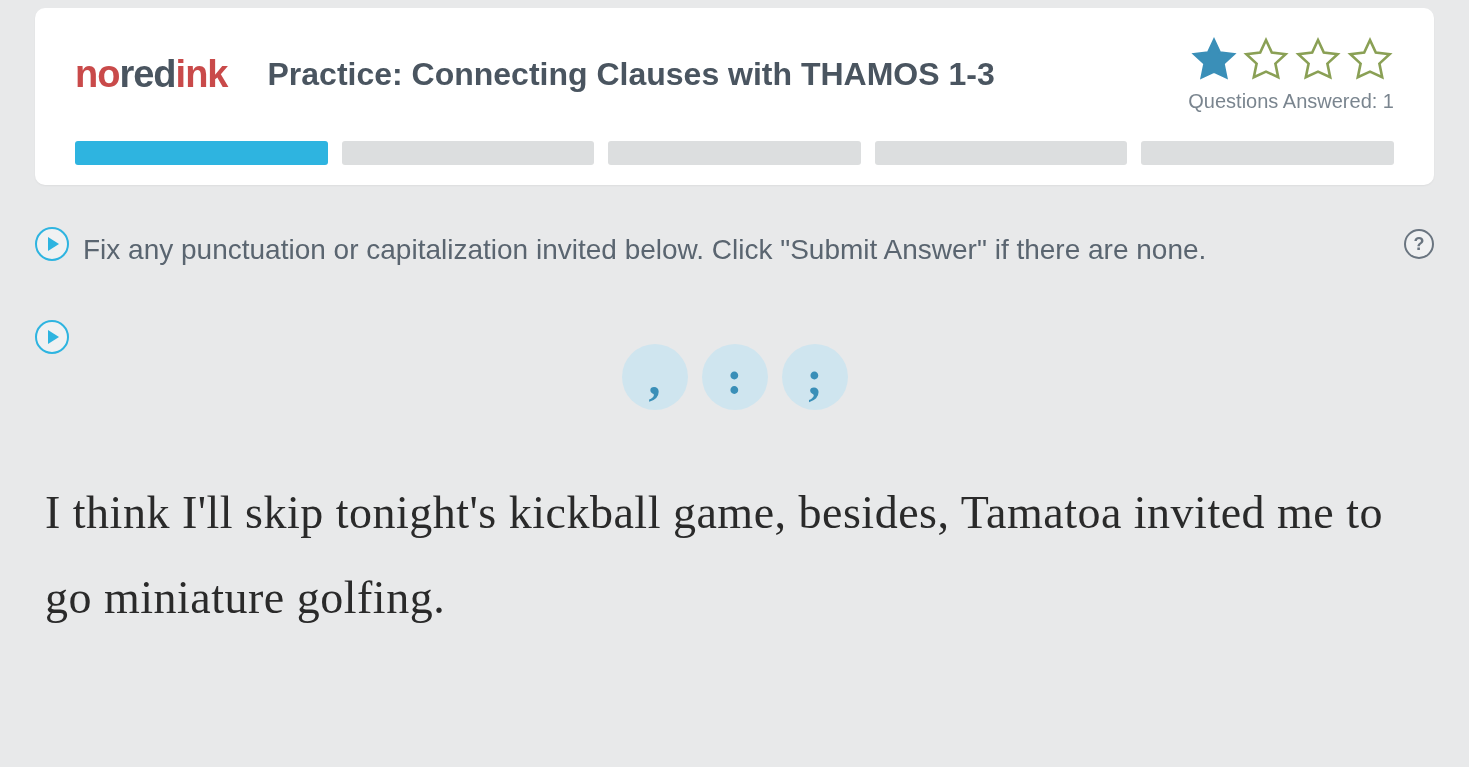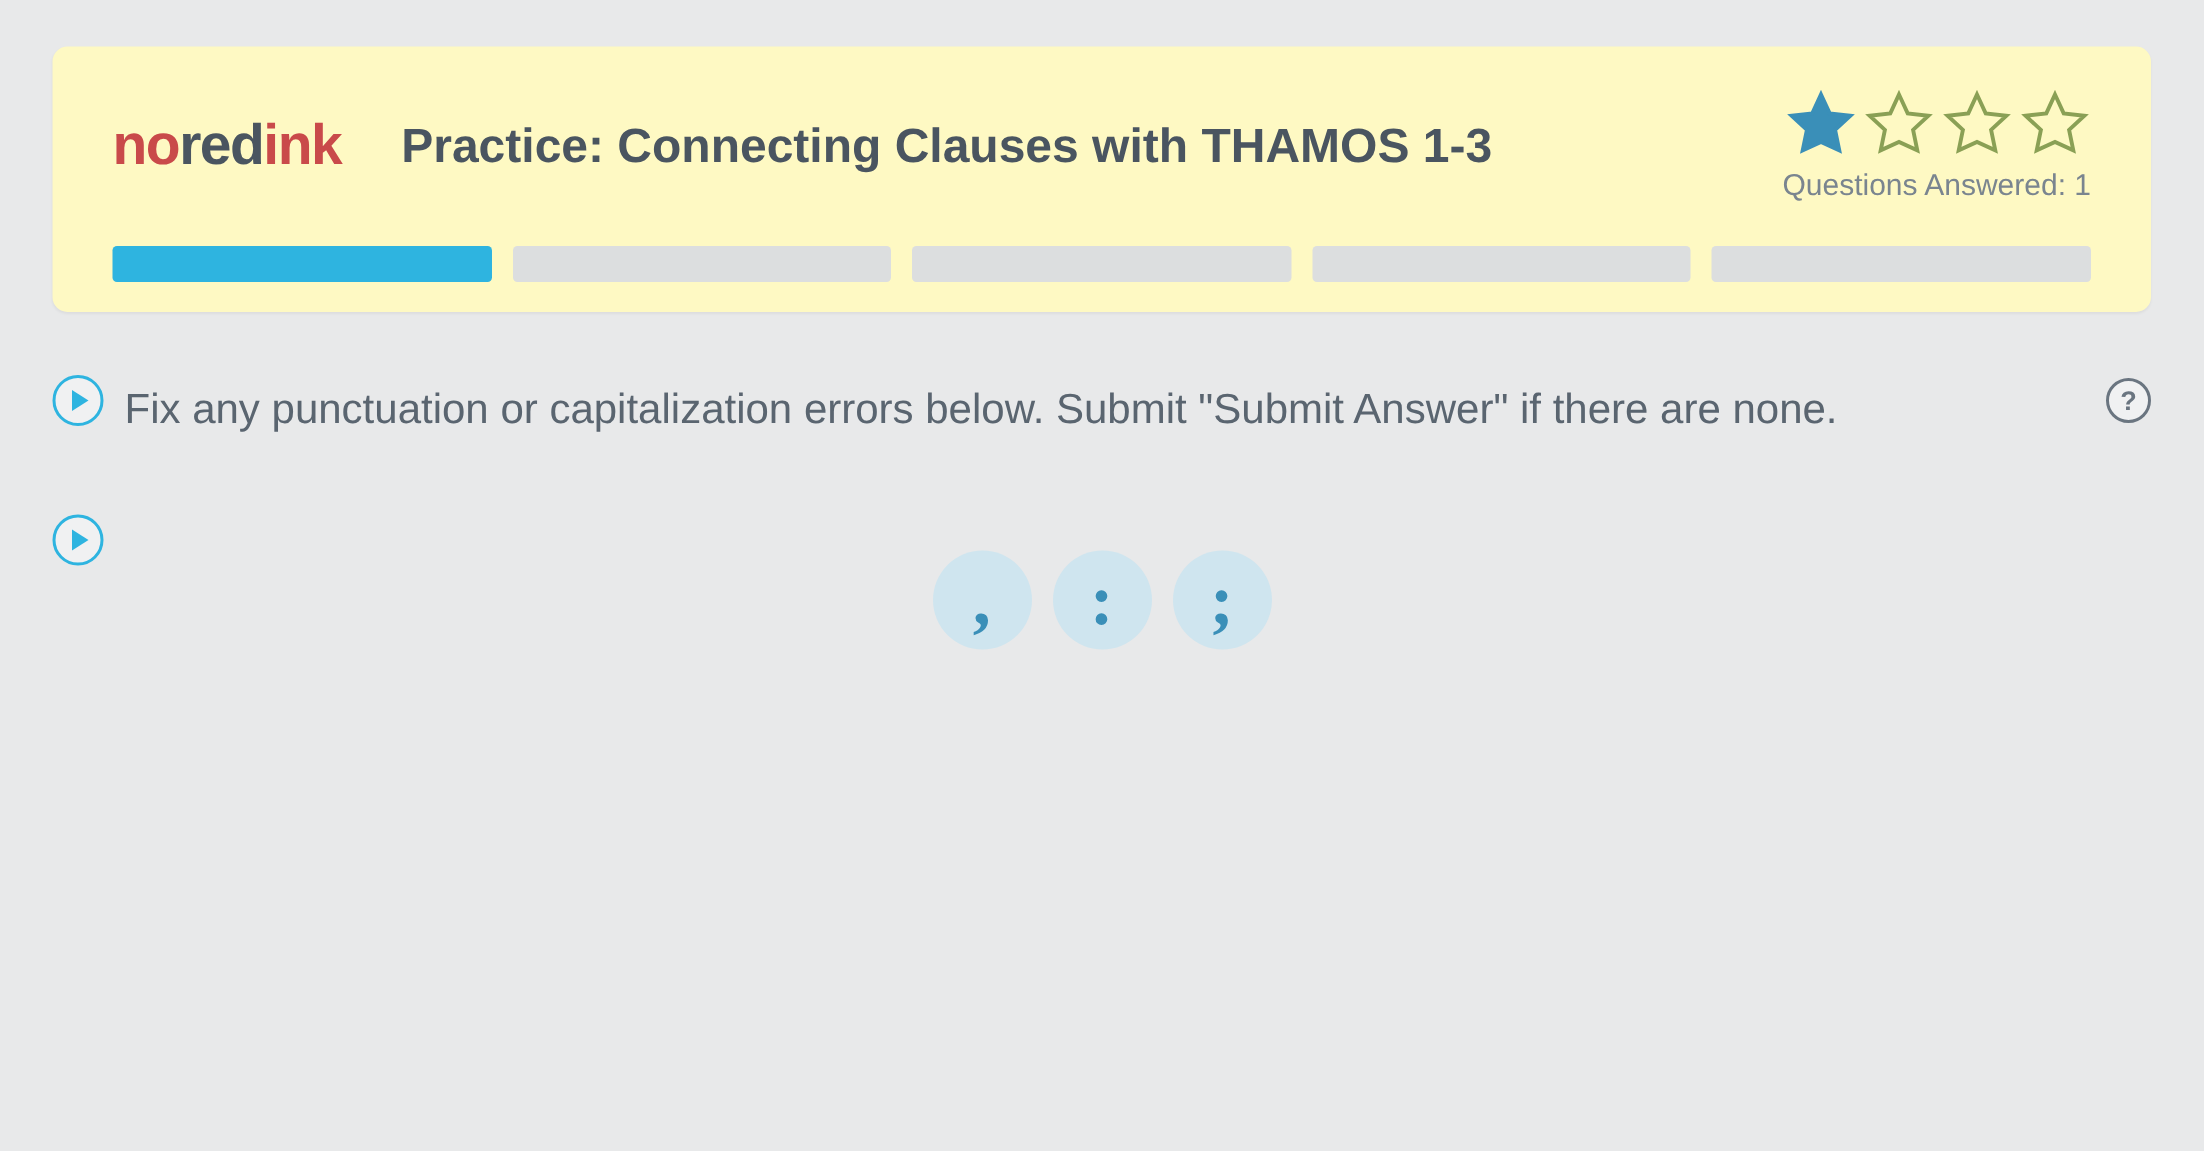--- a/index.html
+++ b/index.html
@@ -4,22 +4,22 @@
 <style>
   * { box-sizing: border-box; margin: 0; padding: 0; }
   body {
     font-family: -apple-system, BlinkMacSystemFont, "Segoe UI", Arial, sans-serif;
     background: #e8e9ea;
     width: 1469px;
     height: 767px;
     overflow: hidden;
   }
   .header-card {
-    background: #fef9c3;
-    margin: 31px 35px 0 35px;
+    background: #ffffff;
+    margin: 8px 35px 0 35px;
     border-radius: 10px;
     padding: 28px 40px 20px 40px;
     box-shadow: 0 1px 2px rgba(0,0,0,0.05);
   }
   .header-top {
     display: flex;
     align-items: center;
     gap: 40px;
   }
   .logo {
@@ -186,29 +186,30 @@
     <div class="progress-seg"></div>
     <div class="progress-seg"></div>
   </div>
 </div>
 
 <div class="content-area">
   <div class="instruction-row">
     <div class="play-circle">
       <div class="play-triangle"></div>
     </div>
-    <div class="instruction-text">Fix any punctuation or capitalization errors below. Submit "Submit Answer" if there are none.</div>
+    <div class="instruction-text">Fix any punctuation or capitalization invited below. Click "Submit Answer" if there are none.</div>
     <div class="help-circle">
       <span>?</span>
     </div>
   </div>
 
   <div class="play-circle secondary-play">
     <div class="play-triangle"></div>
   </div>
 
   <div class="punct-row">
     <div class="punct-btn">,</div>
     <div class="punct-btn">:</div>
     <div class="punct-btn">;</div>
   </div>
 
+  <div class="sentence">I think I'll skip tonight's kickball game, besides, Tamatoa invited me to go miniature golfing.</div>
 </div>
 
 </body></html>

